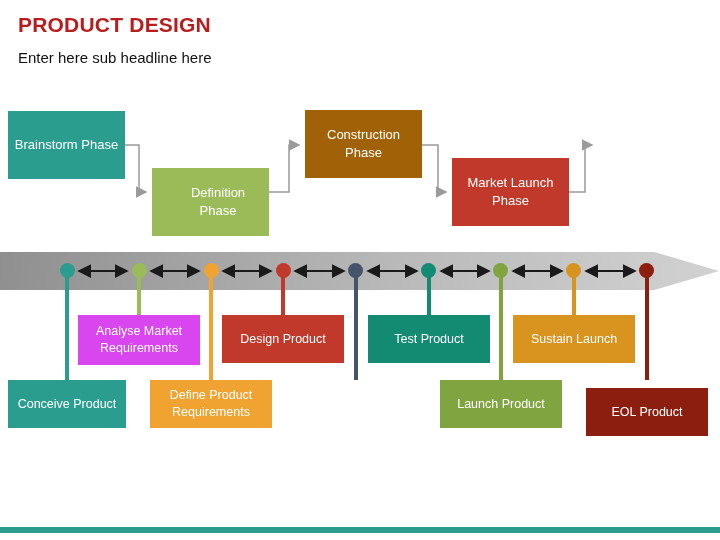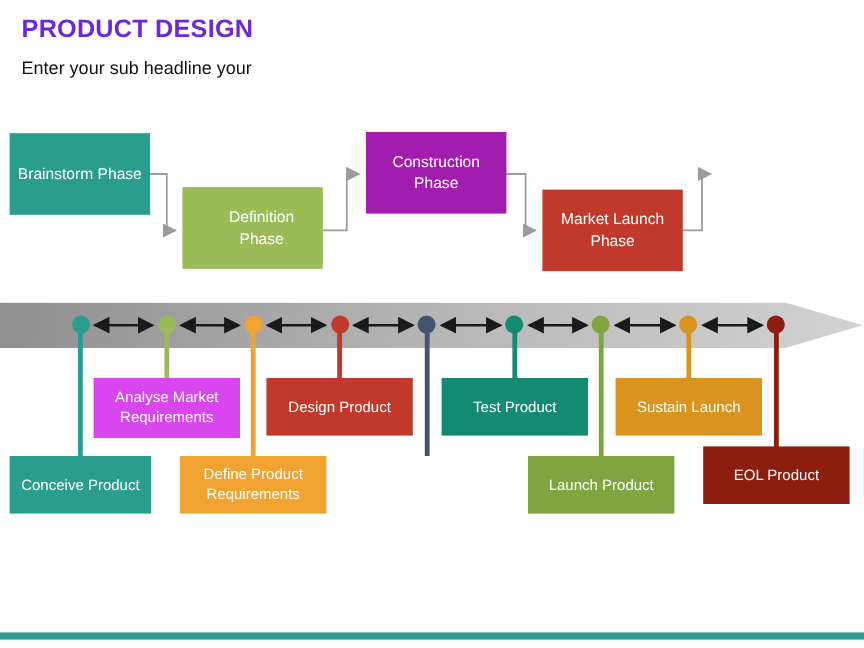--- a/index.html
+++ b/index.html
@@ -1,29 +1,29 @@
 <!DOCTYPE html>
 <html><head>
 <meta charset="utf-8">
 <style>
   html,body{margin:0;padding:0;}
   body{width:720px;height:540px;background:#ffffff;font-family:"Liberation Sans",sans-serif;}
   .slide{position:relative;width:720px;height:540px;overflow:hidden;background:#fff;}
 
-  .title{position:absolute;left:18px;top:13px;margin:0;font-size:21px;font-weight:700;color:#6d28d9;letter-spacing:.2px;}
+  .title{position:absolute;left:18px;top:13px;margin:0;font-size:21px;font-weight:700;color:#b91c1c;letter-spacing:.2px;}
   .subtitle{position:absolute;left:18px;top:49px;font-size:15px;color:#111;}
 
   svg.overlay{position:absolute;left:0;top:0;width:720px;height:540px;pointer-events:none;}
   .conn{fill:none;stroke:#9B9B9B;stroke-width:1.5;}
   .darrow{stroke:#1a1a1a;stroke-width:2;}
 
   .phase{position:absolute;width:117px;height:68px;color:#fff;display:flex;align-items:center;justify-content:center;
          text-align:center;font-size:13px;line-height:1.35;padding:4px;box-sizing:border-box;}
   .p0{left:8px;top:111px;}
-  .p1{left:152px;top:156px;padding-left:19px;}
+  .p1{left:152px;top:168px;padding-left:19px;}
   .p2{left:305px;top:110px;}
   .p3{left:452px;top:158px;}
   .p4{left:598px;top:110px;}
 
   .band{position:absolute;left:0;top:252px;width:719px;height:38px;
         background:linear-gradient(100deg,#8F8F8F 0%,#B9B9B9 55%,#D2D2D2 100%);
         clip-path:polygon(0 0,91% 0,100% 50%,91% 100%,0 100%);}
 
   .stem{position:absolute;width:4px;top:271px;}
   .stem-long{height:109px;}
@@ -38,31 +38,31 @@
   .step{position:absolute;width:122px;height:48px;color:#fff;display:flex;align-items:center;justify-content:center;
         text-align:center;font-size:12.5px;line-height:1.35;padding:3px 6px;box-sizing:border-box;}
   .s0{left:8px;top:380px;width:118px;}
   .s1{left:78px;top:315px;height:50px;}
   .s2{left:150px;top:380px;}
   .s3{left:222px;top:315px;}
   .s4{left:295px;top:380px;}
   .s5{left:368px;top:315px;}
   .s6{left:440px;top:380px;}
   .s7{left:513px;top:315px;}
-  .s8{left:586px;top:372px;}
+  .s8{left:586px;top:388px;}
 
   .accent-bar{position:absolute;left:0;top:527px;width:720px;height:6px;}
 </style>
 </head>
 <body>
 
 <div class="slide">
 
   <h1 class="title">PRODUCT DESIGN</h1>
-  <div class="subtitle">Enter your sub headline your</div>
+  <div class="subtitle">Enter here sub headline here</div>
 
   <div class="band"></div>
 
   <svg class="overlay" viewBox="0 0 720 540">
     <defs>
       <marker id="mGray" viewBox="0 0 8 8" refX="7" refY="4" markerWidth="8" markerHeight="8" orient="auto-start-reverse">
         <path d="M0,0 L8,4 L0,8 Z" fill="#9B9B9B"></path>
       </marker>
       <marker id="mBlack" viewBox="0 0 8 8" refX="7" refY="4" markerWidth="7" markerHeight="7" orient="auto-start-reverse">
         <path d="M0,0 L8,4 L0,8 Z" fill="#1A1A1A"></path>
@@ -82,21 +82,21 @@
     <line class="darrow" x1="513" y1="271" x2="562" y2="271" marker-start="url(#mBlack)" marker-end="url(#mBlack)"></line>
     <line class="darrow" x1="586" y1="271" x2="635" y2="271" marker-start="url(#mBlack)" marker-end="url(#mBlack)"></line>
   </svg>
 
   <div class="phase p0" style="background-color: rgb(42, 157, 143);">
     <span>Brainstorm Phase</span>
   </div>
   <div class="phase p1" style="background-color: rgb(155, 187, 89);">
     <span>Definition Phase</span>
   </div>
-  <div class="phase p2" style="background-color: #a21caf; justify-content: center;">
+  <div class="phase p2" style="background-color: #a16207; justify-content: center;">
     <span>Construction Phase</span>
   </div>
   <div class="phase p3" style="background-color: rgb(192, 57, 43);">
     <span>Market Launch Phase</span>
   </div>
 
   <div class="stem stem-long st0" style="background-color: rgb(42, 157, 143);"></div>
   <div class="stem stem-short st1" style="background-color: rgb(155, 187, 89);"></div>
   <div class="stem stem-long st2" style="background-color: rgb(240, 163, 48);"></div>
   <div class="stem stem-short st3" style="background-color: rgb(192, 57, 43);"></div>

